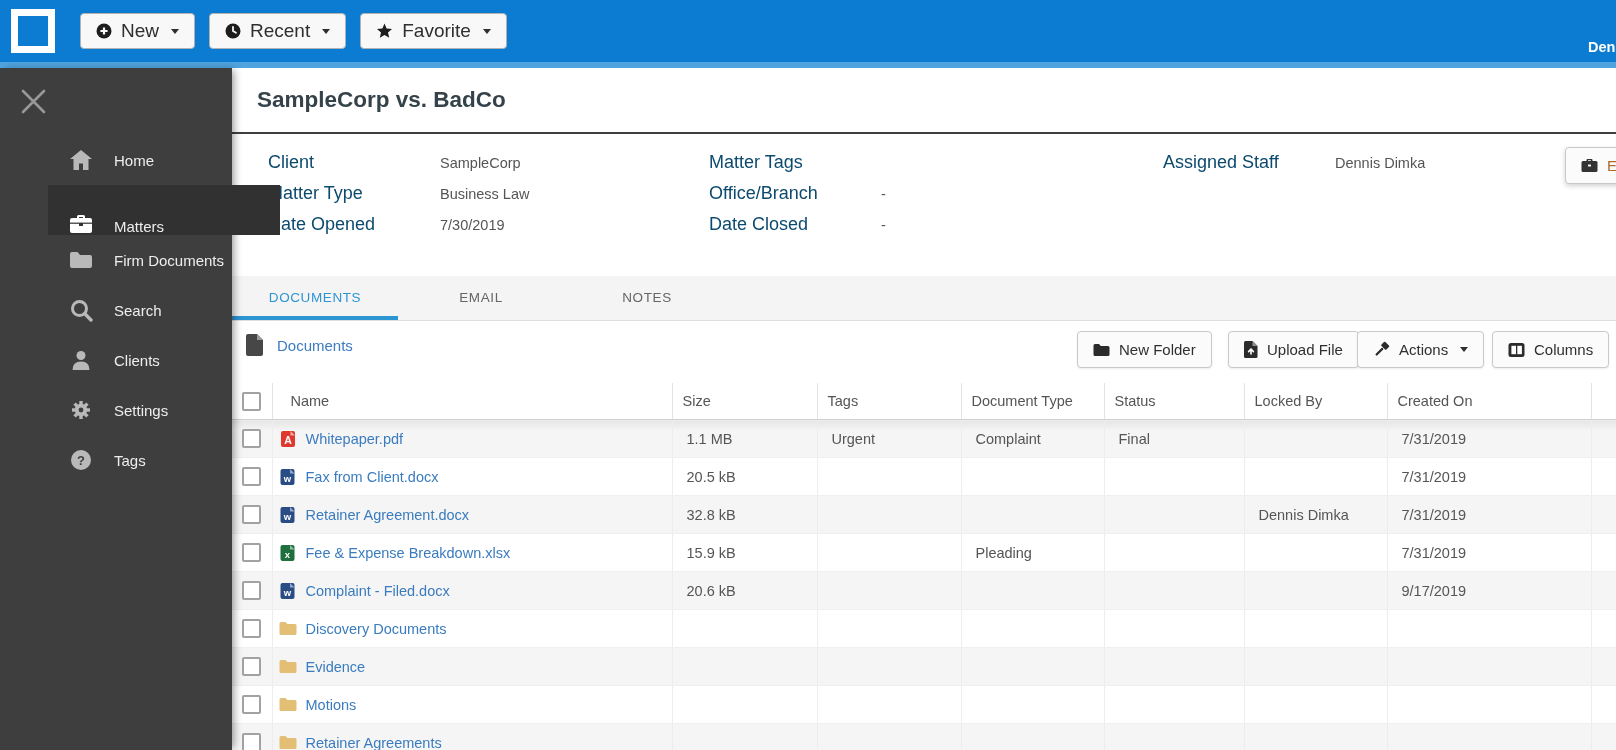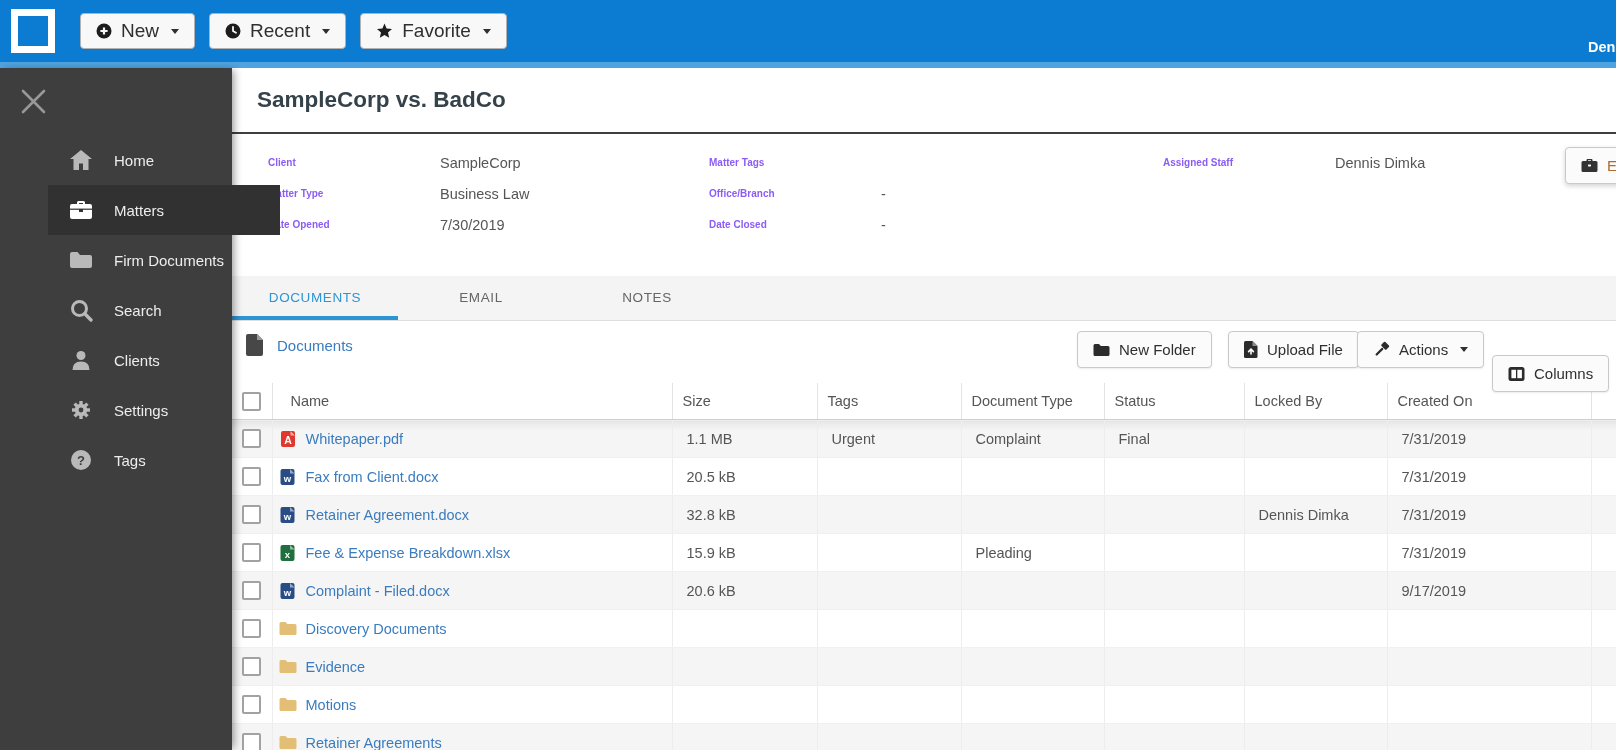--- a/index.html
+++ b/index.html
@@ -19,50 +19,50 @@
   .tb-btn{height:36px;display:inline-flex;align-items:center;gap:9px;padding:0 15px;
     background:#f8f8f8;border:1px solid #b2b2b2;border-radius:4px;font-size:19px;color:#2f2f2f;cursor:pointer;}
   .caret{width:0;height:0;border-left:4.5px solid transparent;border-right:4.5px solid transparent;border-top:5px solid #2f2f2f;margin-left:3px;}
   #user-name{position:absolute;top:39px;left:1588px;color:#fff;font-size:14.5px;font-weight:600;white-space:nowrap;}
 
   
   #sidebar{position:absolute;top:68px;left:0;width:232px;height:682px;background:#3e3e3e;box-shadow:4px 0 8px -2px rgba(0,0,0,.4);z-index:4;}
   #close-btn{position:absolute;top:20px;left:20px;width:27px;height:27px;cursor:pointer;}
   #nav{position:absolute;top:67px;left:0;width:232px;padding-left:48px;}
   .nav-item{height:50px;display:flex;align-items:center;padding-left:20px;cursor:pointer;}
-  .nav-item.active{background:#313131;}
+  .nav-item.active{background:#313131;align-items:flex-end;}
   .nav-icon{width:26px;display:flex;justify-content:center;}
   .nav-label{margin-left:20px;font-size:15px;color:#ededed;}
 
   
   #main{position:absolute;top:68px;left:232px;width:1384px;height:682px;background:#fff;}
   #page-header{height:64px;border-bottom:2px solid #3f3f3f;}
   #page-title{padding-left:25px;line-height:64px;font-size:22.5px;font-weight:600;color:#36424a;}
 
   #details{position:relative;height:142px;}
   .dcol{position:absolute;top:13px;}
   .dcol1{left:36px;} .dcol2{left:477px;} .dcol3{left:931px;}
   .drow{display:flex;align-items:center;height:31px;}
-  .dlabel{width:172px;font-size:10px;font-weight:700;color:#8b5cf6;}
+  .dlabel{width:172px;font-size:18px;font-weight:400;color:#0c4a6e;}
   .dvalue{font-size:14.5px;color:#555;}
   #edit-btn{position:absolute;top:13px;left:1333px;height:37px;display:inline-flex;align-items:center;gap:9px;
     padding:0 15px;background:#fbfbfb;border:1px solid #c9c9c9;border-radius:4px;box-shadow:0 2px 5px rgba(0,0,0,.18);
     font-size:15px;color:#b06a2e;white-space:nowrap;cursor:pointer;}
 
   #tabbar{height:44px;background:#f4f4f4;border-bottom:1px solid #dedede;display:flex;}
   .tab{width:166px;text-align:center;line-height:44px;font-size:13.5px;letter-spacing:.6px;color:#666;cursor:pointer;}
   .tab.active{color:#2e95d3;box-shadow:inset 0 -4px 0 #2e95d3;}
 
   #docbar{position:relative;height:62px;}
   #breadcrumb{position:absolute;top:13px;left:14px;display:flex;align-items:center;gap:13px;}
   #breadcrumb a{font-size:15px;color:#3a7cbf;text-decoration:none;cursor:pointer;}
   .doc-btn{position:absolute;top:10px;height:37px;display:inline-flex;align-items:center;gap:9px;padding:0 15px;
     background:#fbfbfb;border:1px solid #c9c9c9;border-radius:4px;box-shadow:0 1px 2px rgba(0,0,0,.08);
     font-size:15px;color:#2f2f2f;white-space:nowrap;cursor:pointer;}
-  #btn-new-folder{left:845px;} #btn-upload{left:996px;} #btn-actions{left:1125px;} #btn-columns{left:1260px;margin-top:24px;}
+  #btn-new-folder{left:845px;} #btn-upload{left:996px;} #btn-actions{left:1125px;} #btn-columns{left:1260px;}
 
   
   #doc-table{border-collapse:collapse;table-layout:fixed;width:1419px;}
   #doc-table th{height:36px;font-weight:400;font-size:14.5px;color:#555;text-align:left;padding:0 0 0 10px;
     background:#fff;border-bottom:1px solid #cfcfcf;border-right:1px solid #e3e3e3;}
   #doc-table th.c-check{padding:0;text-align:center;}
   #doc-table th.c-name{padding-left:18px;}
   #doc-table td{height:37px;font-size:14.5px;color:#555;padding:0 0 0 14px;border-right:1px solid #ededed;
     border-bottom:1px solid #f0f0f0;overflow:hidden;white-space:nowrap;}
   #doc-table td.c-check{padding:0;text-align:center;}

